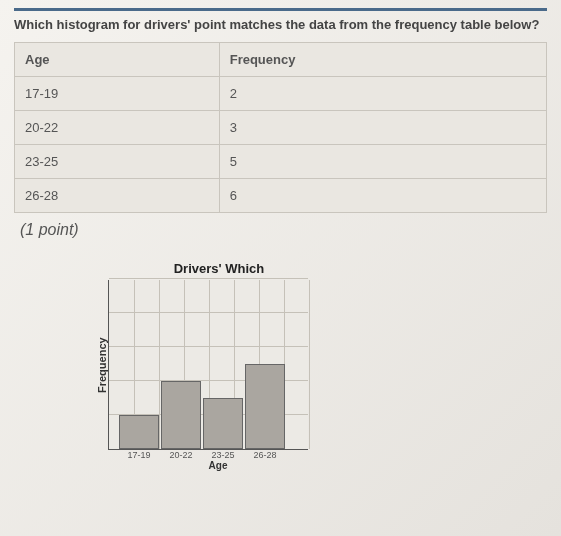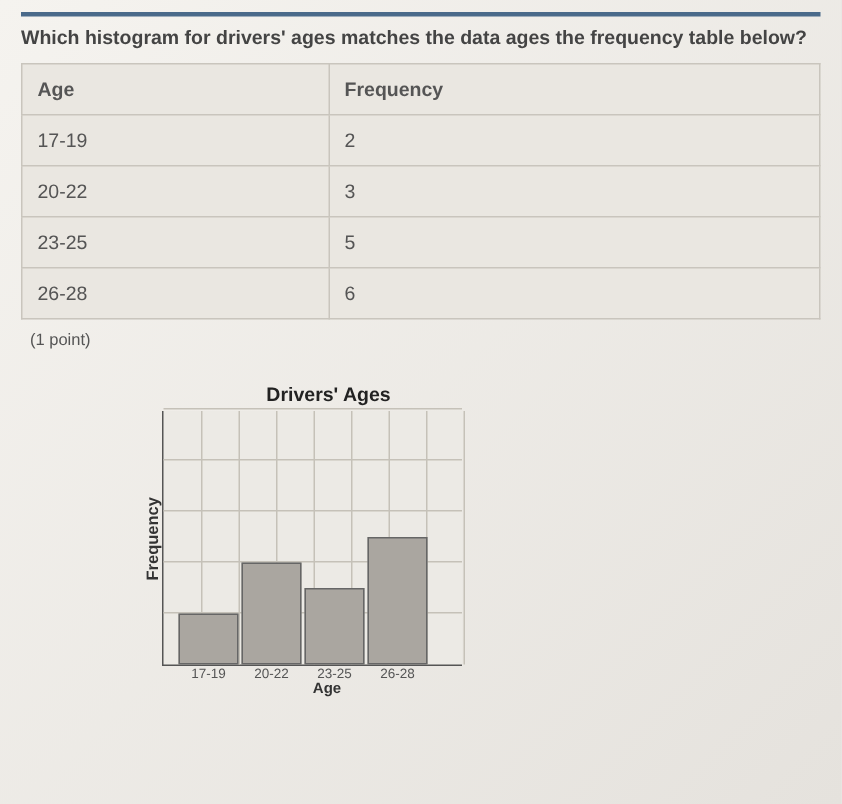--- a/index.html
+++ b/index.html
@@ -37,21 +37,22 @@
   table.freq th, table.freq td {
     border: 1px solid #c9c5bd;
     padding: 9px 10px;
     text-align: left;
   }
   table.freq th {
     font-weight: bold;
     background: #eae7e1;
   }
   .points {
-    font-size: 11px;
+    font-style: italic;
+    font-size: 16px;
     color: #555;
     margin-top: 8px;
     margin-left: 6px;
   }
   .chart-wrap {
     margin-top: 22px;
     margin-left: 80px;
     width: 250px;
   }
   .chart-title {
@@ -121,21 +122,21 @@
     margin-left: 24px;
     width: 200px;
     color: #333;
   }
 </style>
 </head>
 <body>
 
 <div class="page">
   <div class="top-rule"></div>
-  <div class="question">Which histogram for drivers' ages matches the data ages the frequency table below?</div>
+  <div class="question">Which histogram for drivers' point matches the data from the frequency table below?</div>
 
   <table class="freq">
     <tbody>
         <tr>
       <th>Age</th>
       <th>Frequency</th>
     </tr>
     <tr>
       <td>17-19</td>
       <td>2</td>
@@ -151,21 +152,21 @@
     <tr>
       <td>26-28</td>
       <td>6</td>
     </tr>
   </tbody>
     </table>
 
   <div class="points">(1 point)</div>
 
   <div class="chart-wrap">
-    <div class="chart-title">Drivers' Ages</div>
+    <div class="chart-title">Drivers' Which</div>
     <div class="plot-row">
       <div class="ylabel">Frequency</div>
       <div class="plot" id="plot">
           <div class="gridline" style="bottom: 170px;"></div>
           <div class="gridline" style="bottom: 136px;"></div>
           <div class="gridline" style="bottom: 102px;"></div>
           <div class="gridline" style="bottom: 68px;"></div>
           <div class="gridline" style="bottom: 34px;"></div>
           <div class="gridline-v" style="left: 25px;"></div>
           <div class="gridline-v" style="left: 50px;"></div>

